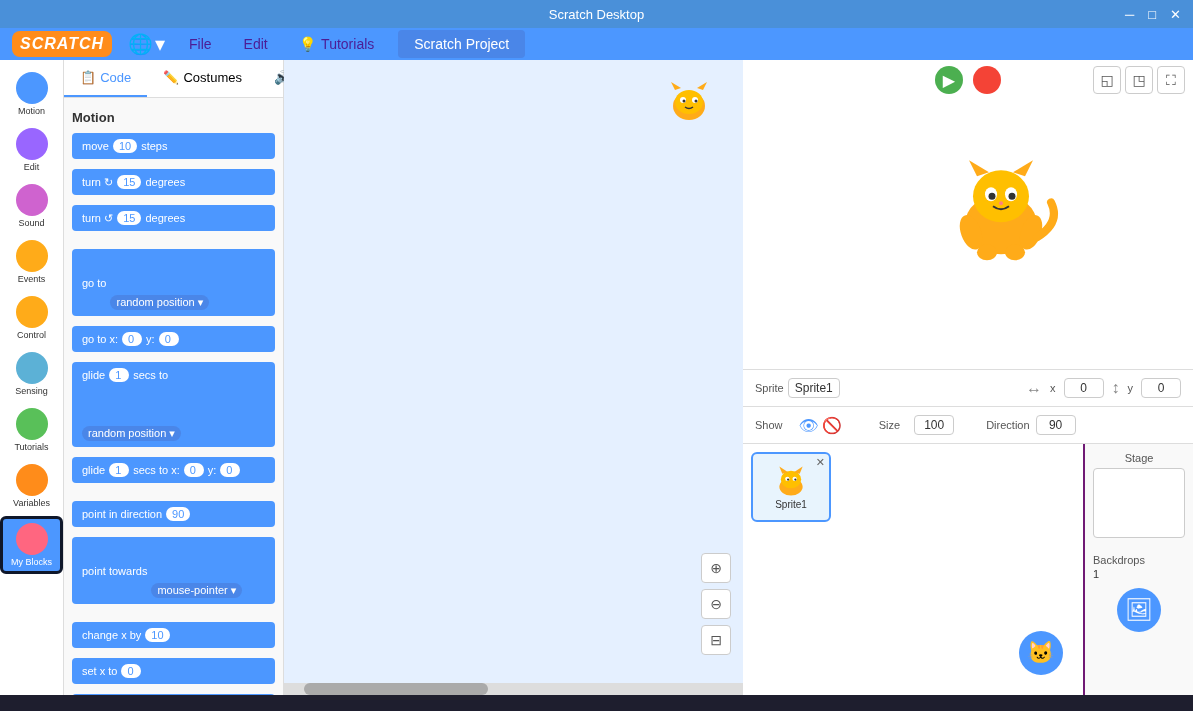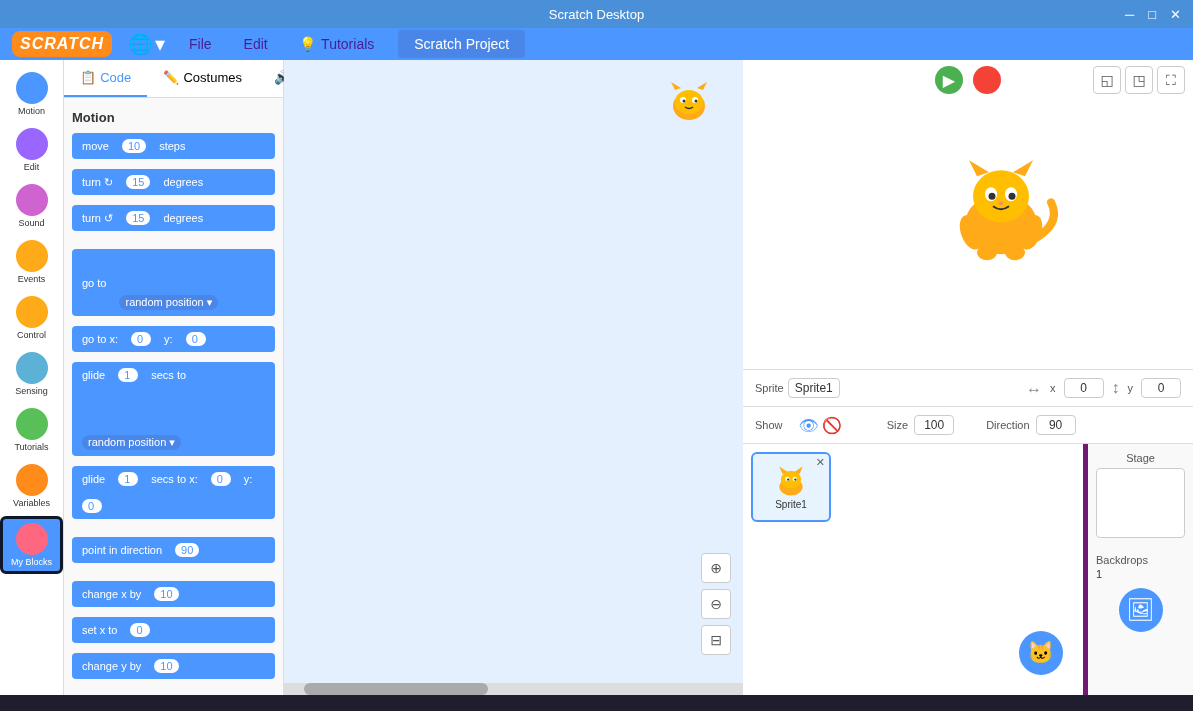--- a/index.html
+++ b/index.html
@@ -125,21 +125,21 @@
       display: inline-flex;
       align-items: center;
       border-radius: 4px;
       padding: 6px 10px;
       color: #fff;
       font-size: 11px;
       margin-bottom: 6px;
       cursor: pointer;
       position: relative;
       flex-wrap: wrap;
-      gap: 13px;
+      gap: 4px;
     }
     .scratch-block.motion { background: #4c97ff; }
     .block-input {
       background: #fff;
       border-radius: 10px;
       color: #4c97ff;
       padding: 1px 6px;
       font-size: 11px;
       min-width: 20px;
     }
@@ -317,21 +317,21 @@
       bottom: 12px;
       right: 12px;
       color: #fff;
       font-size: 22px;
     }
 
     
     .stage-panel-right {
       width: 110px;
       background: #f9f9f9;
-      border-left: 5px solid #701a75;
+      border-left: 2px solid #701a75;
       padding: 8px;
       display: flex;
       flex-direction: column;
     }
     .stage-panel-label { font-size: 11px; color: #555; text-align: center; margin-bottom: 4px; }
     .stage-mini {
       background: #fff;
       border: 1px solid #ccc;
       border-radius: 4px;
       height: 70px;
@@ -518,20 +518,26 @@
 
       <div style="height:8px;"></div>
 
       <div class="block-group">
         <div class="scratch-block motion">
           <span>point in direction</span>
           <span class="block-input">90</span>
         </div>
       </div>
 
+      <div class="block-group">
+        <div class="scratch-block motion">
+          <span>point towards</span>
+          <span class="dropdown-input">mouse-pointer ▾</span>
+        </div>
+      </div>
 
       <div style="height:8px;"></div>
 
       <div class="block-group">
         <div class="scratch-block motion">
           <span>change x by</span>
           <span class="block-input">10</span>
         </div>
       </div>
 
@@ -644,21 +650,21 @@
         <span class="sprite-info-label">y</span>
         <span class="sprite-info-value">0</span>
       </div>
     </div>
     <div class="sprite-info">
       <span class="sprite-info-label">Show</span>
       <div class="show-icons">
         <span class="show-icon active">👁</span>
         <span class="show-icon">🚫</span>
       </div>
-      <div style="margin-left:28px;display:flex;align-items:center;gap:6px;">
+      <div style="margin-left:20px;display:flex;align-items:center;gap:14px;">
         <span class="sprite-info-label">Size</span>
         <span class="sprite-info-value">100</span>
       </div>
       <div style="margin-left:16px;display:flex;align-items:center;gap:6px;">
         <span class="sprite-info-label">Direction</span>
         <span class="sprite-info-value">90</span>
       </div>
     </div>
 
     <div class="bottom-section">

